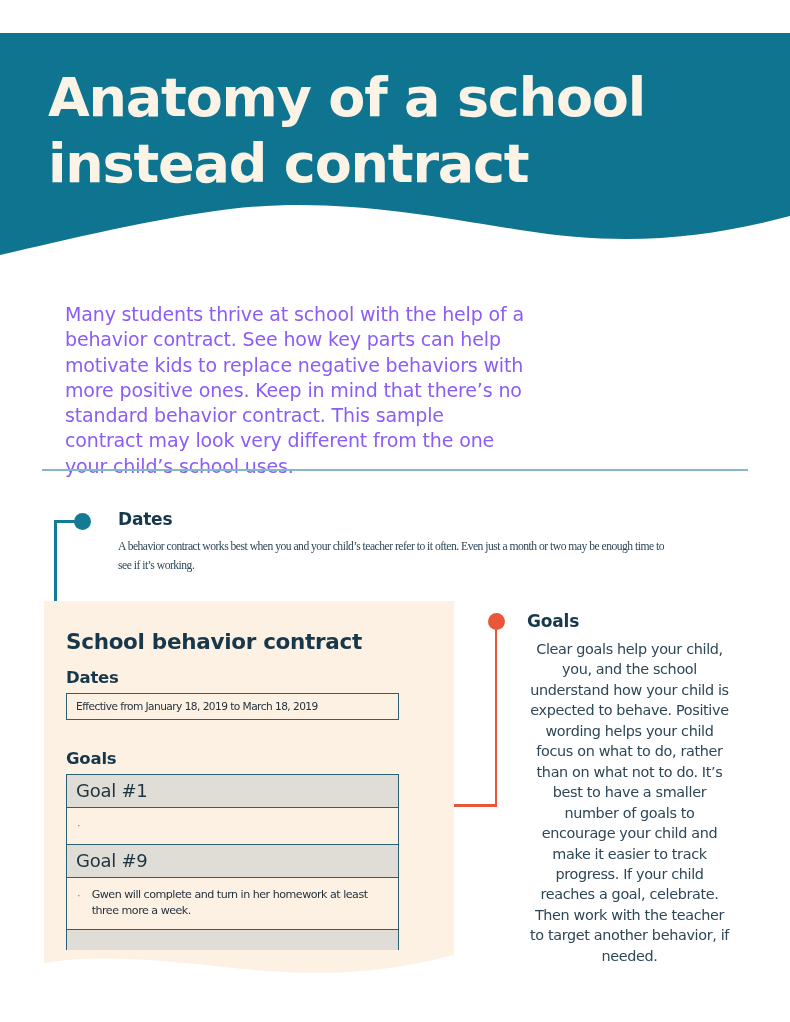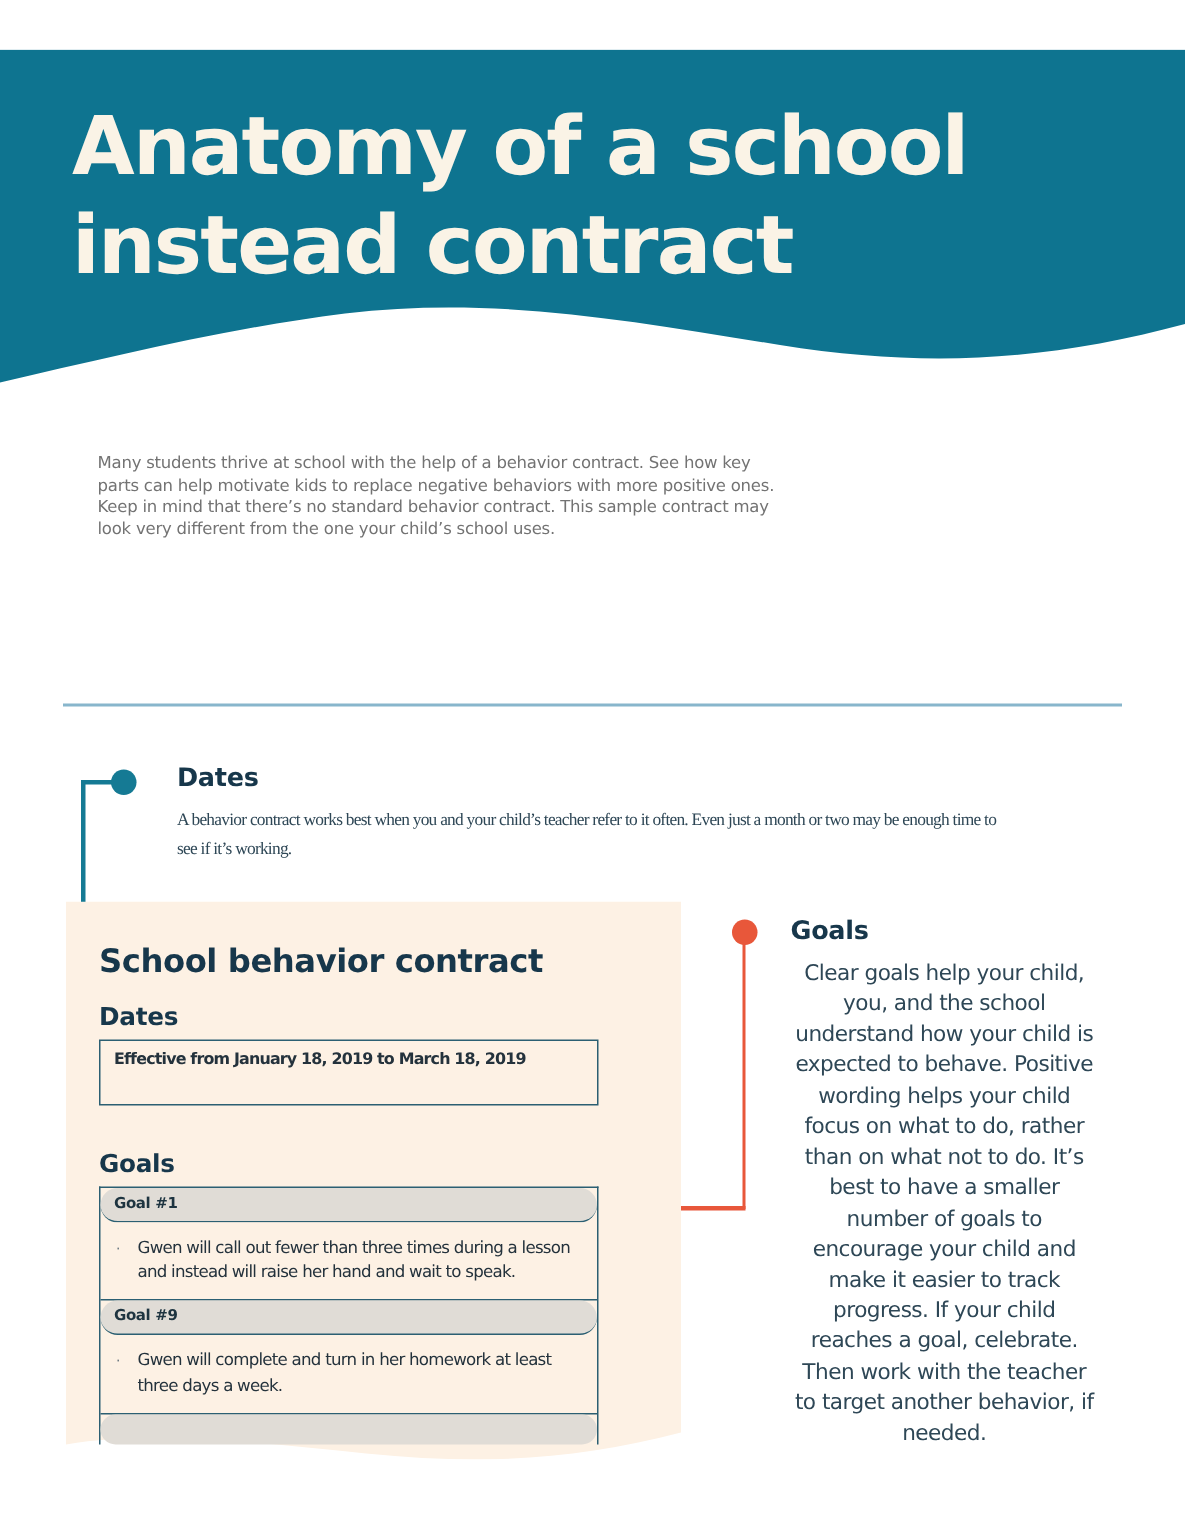--- a/index.html
+++ b/index.html
@@ -50,23 +50,23 @@
     z-index: 3;
   }
   .header-title .ln { display: block; }
 
   
   .intro {
     position: absolute;
     left: 65px;
     top: 269px;
     width: 460px;
-    color: #737373;
-    font-family: "DejaVu Sans", sans-serif;
-    font-size: 11px;
+    color: #8b5cf6;
+    font-family: "DejaVu Sans", sans-serif;
+    font-size: 19px;
     font-weight: 400;
     line-height: 1.33;
     letter-spacing: -0.15px;
   }
 
   
   .divider {
     position: absolute;
     left: 42px;
     top: 436px;
@@ -202,43 +202,42 @@
     color: #17374B;
     font-family: "DejaVu Sans", sans-serif;
     font-size: 16.5px;
     font-weight: 700;
     letter-spacing: -0.2px;
     margin-bottom: 6px;
   }
   .doc-field {
     border: 1.6px solid #2B5F72;
     background: transparent;
-    padding: 6px 9px 24px 9px;
+    padding: 6px 9px 7px 9px;
     color: #24323C;
     font-family: "DejaVu Sans", sans-serif;
     font-size: 10.6px;
-    font-weight: 700;
+    font-weight: 400;
     letter-spacing: -0.55px;
   }
   .doc-spacer { height: 29px; }
 
   .goals-table {
     border: 1.6px solid #2B5F72;
     border-bottom: none;
   }
   .goal-head {
     background: #E0DCD6;
     border-bottom: 1.6px solid #2B5F72;
     padding: 5px 9px 6px 9px;
     color: #1E3440;
     font-family: "DejaVu Sans", sans-serif;
-    font-size: 10px;
-    font-weight: 700;
+    font-size: 18px;
+    font-weight: 400;
     letter-spacing: -0.25px;
-    border-radius: 12px;
   }
   .goal-body {
     border-bottom: 1.6px solid #2B5F72;
     padding: 9px 10px 10px 10px;
     display: flex;
     gap: 11px;
     align-items: flex-start;
   }
   .goal-bullet {
     color: #6E7B84;
@@ -312,27 +311,26 @@
 
       <div class="doc-spacer"></div>
 
       <div class="doc-section-label">Goals</div>
 
       <div class="goals-table">
 
         <div class="goal-head">Goal #1</div>
         <div class="goal-body">
           <span class="goal-bullet">·</span>
-          <span class="goal-text">Gwen will call out fewer than three times during a lesson and instead will raise her hand and wait to speak.</span>
         </div>
 
         <div class="goal-head">Goal #9</div>
         <div class="goal-body">
           <span class="goal-bullet">·</span>
-          <span class="goal-text">Gwen will complete and turn in her homework at least three days a week.</span>
+          <span class="goal-text">Gwen will complete and turn in her homework at least three more a week.</span>
         </div>
 
         <div class="goal-head goal-head-partial"></div>
 
       </div>
     </div>
   </div>
 
 </div>
 

